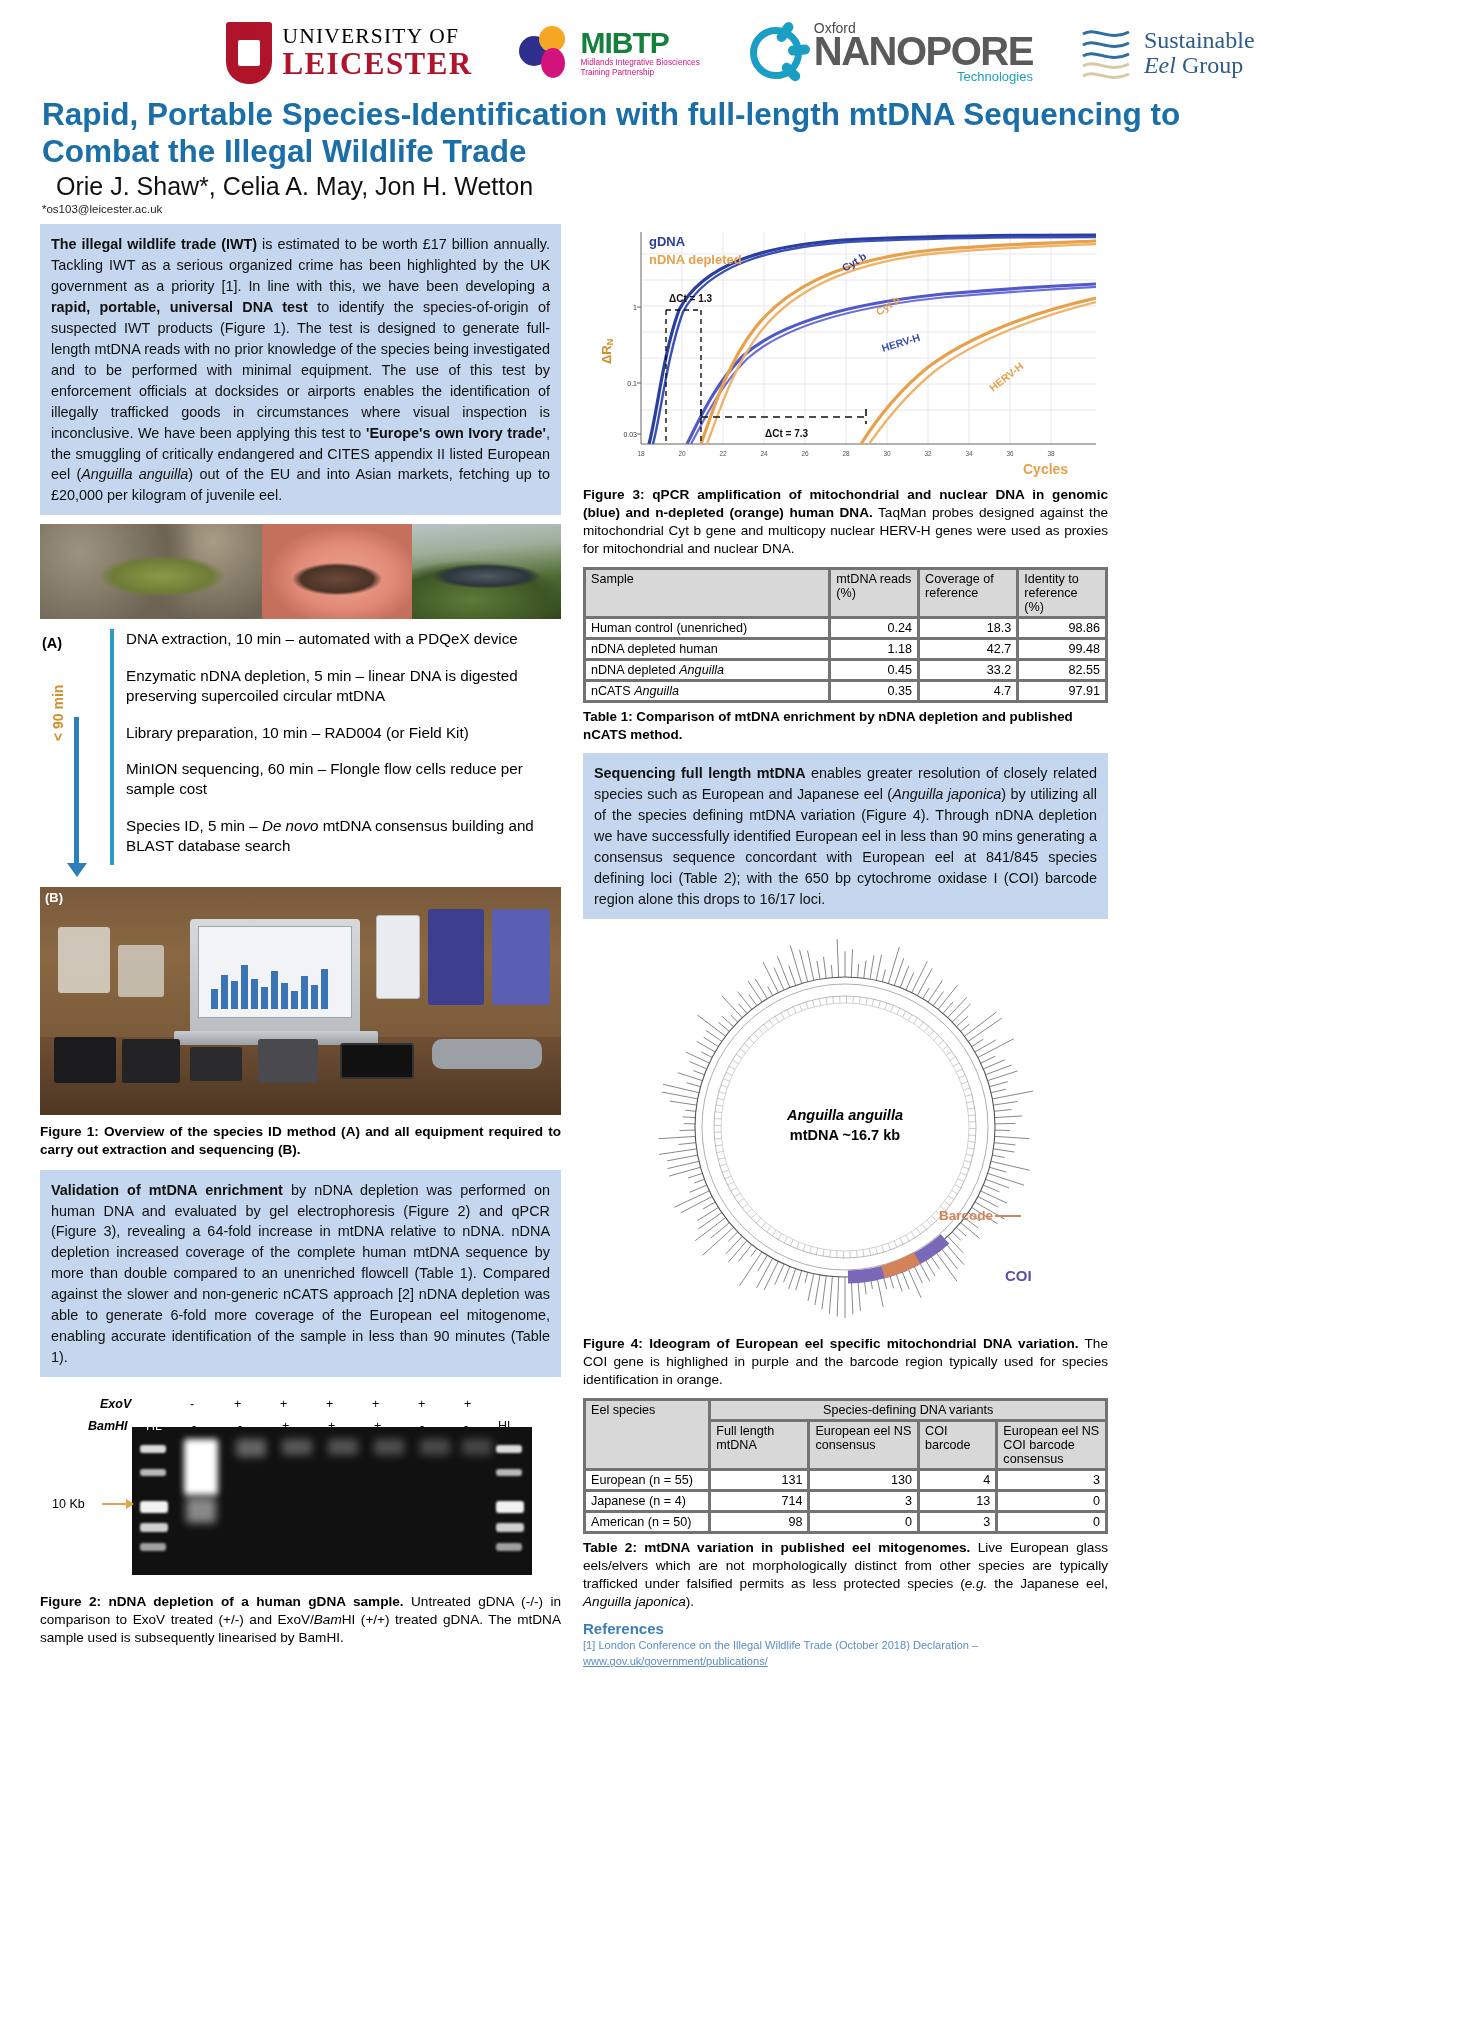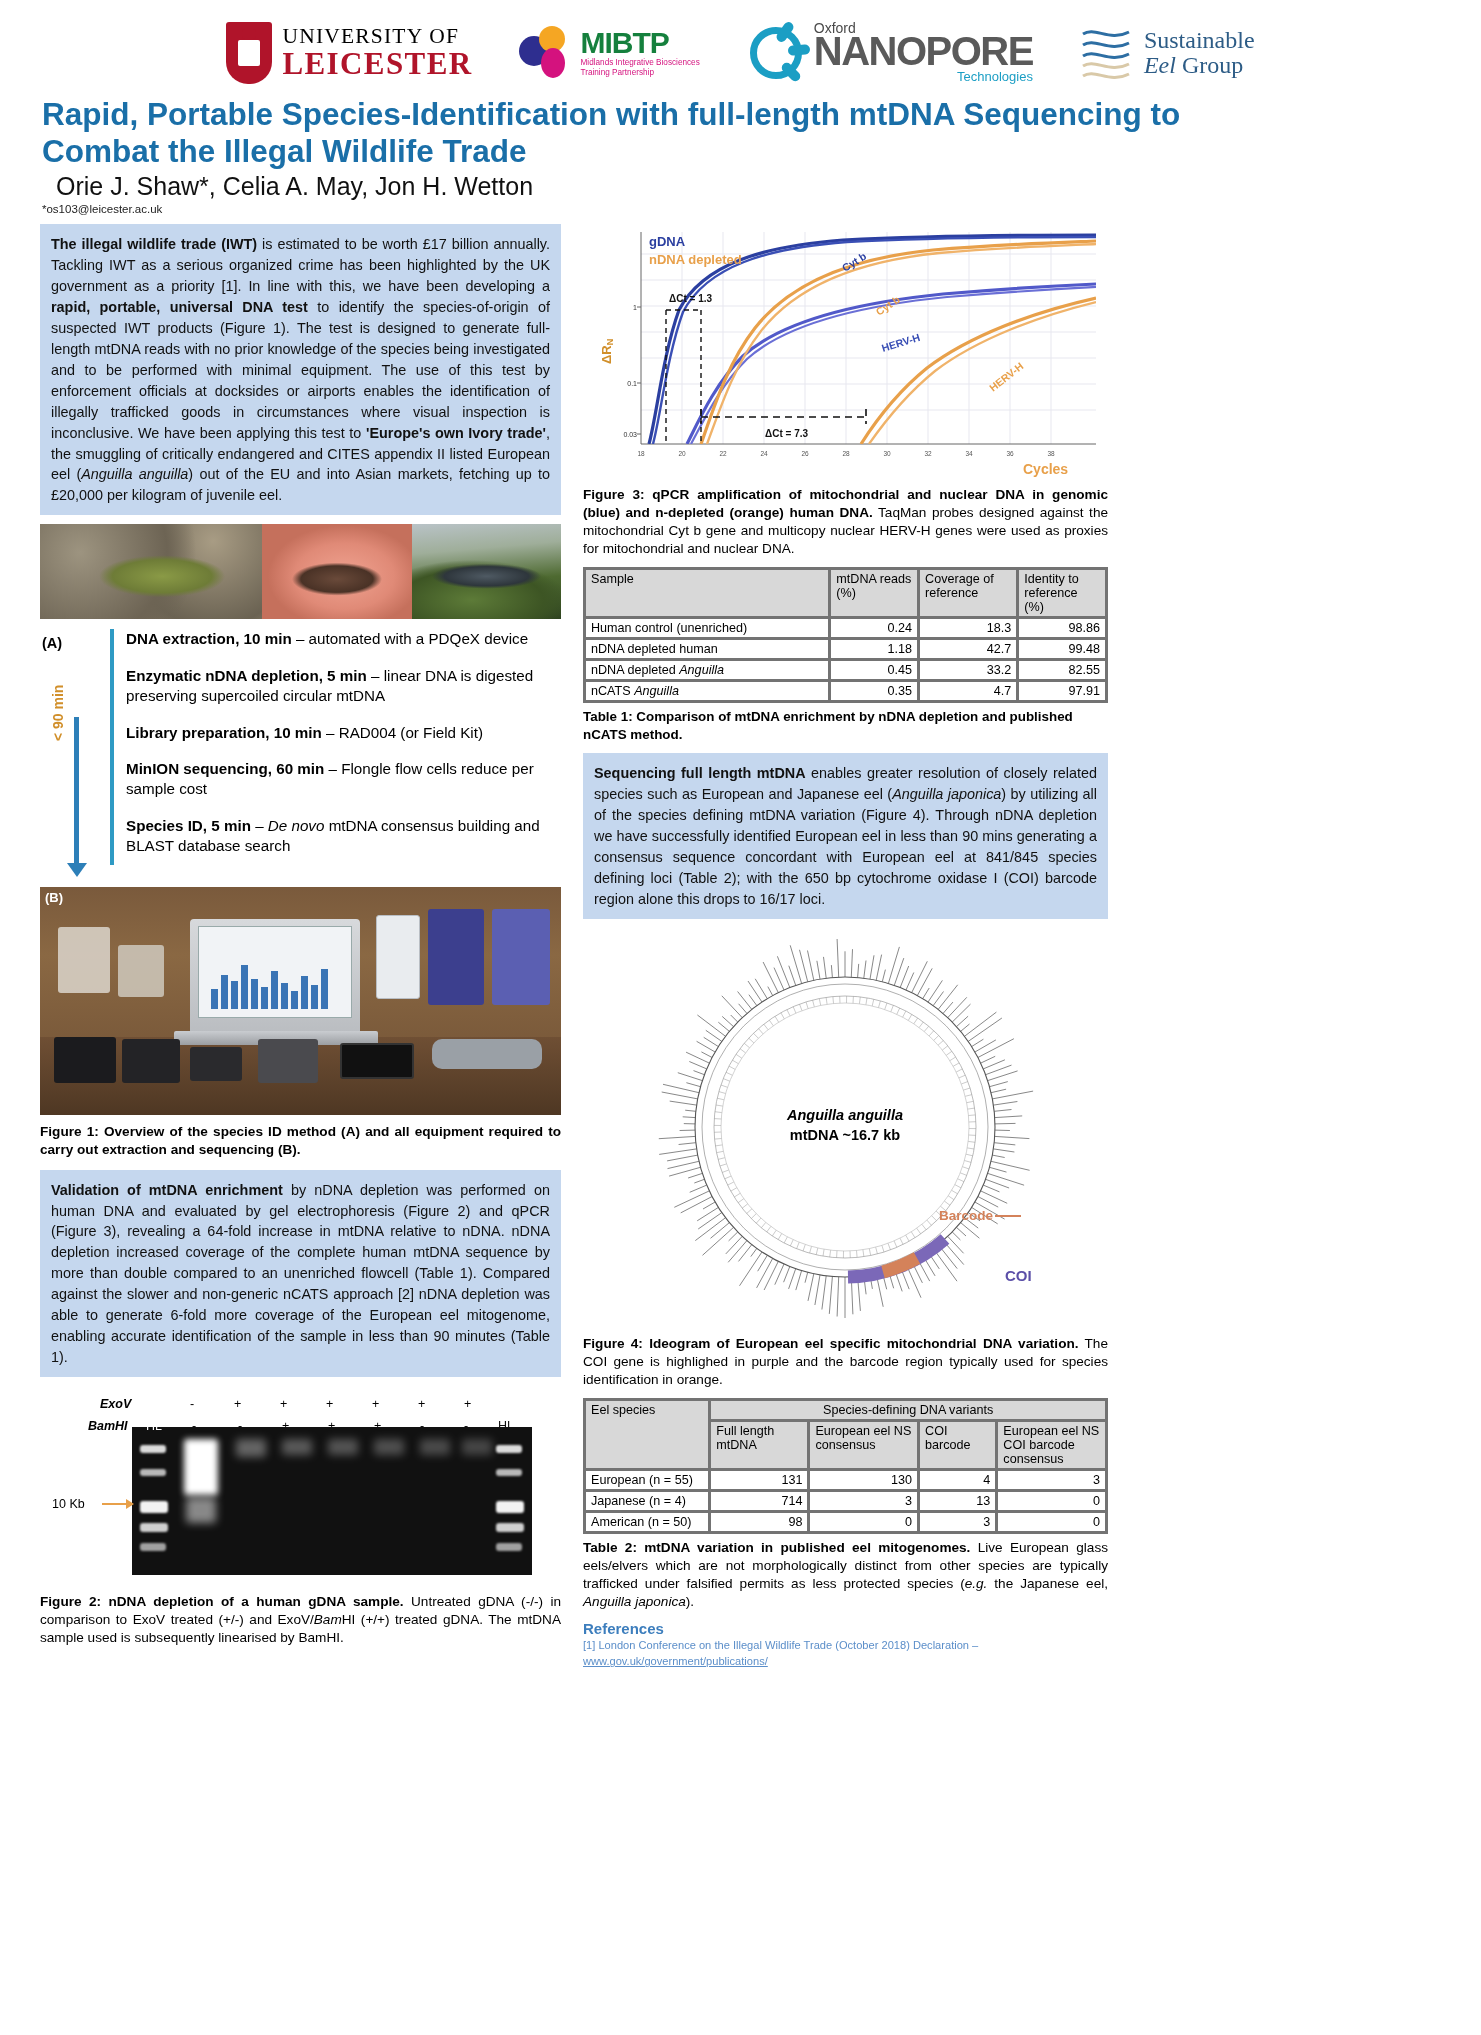--- a/index.html
+++ b/index.html
@@ -114,21 +114,21 @@
   .wf-arrow:after{
     content:""; position:absolute; left:-7.5px; bottom:-13px; width:0;height:0;
     border-left:10px solid transparent;border-right:10px solid transparent;border-top:14px solid #2d7fb8;
   }
   .wf-90 {
     position:absolute; left:10px; top:112px; font-size:14px; font-weight:bold; color:#d18f2a;
     transform:rotate(-90deg); transform-origin:left top; white-space:nowrap;
   }
   .wf-steps { margin-left:86px; }
   .wf-step { font-size:15.2px; line-height:1.3; margin-bottom:17px; }
-  .wf-step b { font-weight:bold; }
+  .wf-step b { font-weight:normal; }
   .wf-step i { font-style:italic; }
 
   
   .photoB { position:relative; margin-top:12px; width:521px; height:228px;
     background:
       linear-gradient(180deg,#7a5a3c 0%,#8a6843 30%,#6d4e33 100%);
     overflow:hidden;
   }
   .photoB .lbl { position:absolute; left:5px; top:3px; font-size:13px; font-weight:bold; color:#fff; z-index:9;}
   .pb-laptop{position:absolute;left:150px;top:32px;width:170px;height:118px;background:linear-gradient(180deg,#d7d9dc,#b9bcc0);border-radius:4px;}

